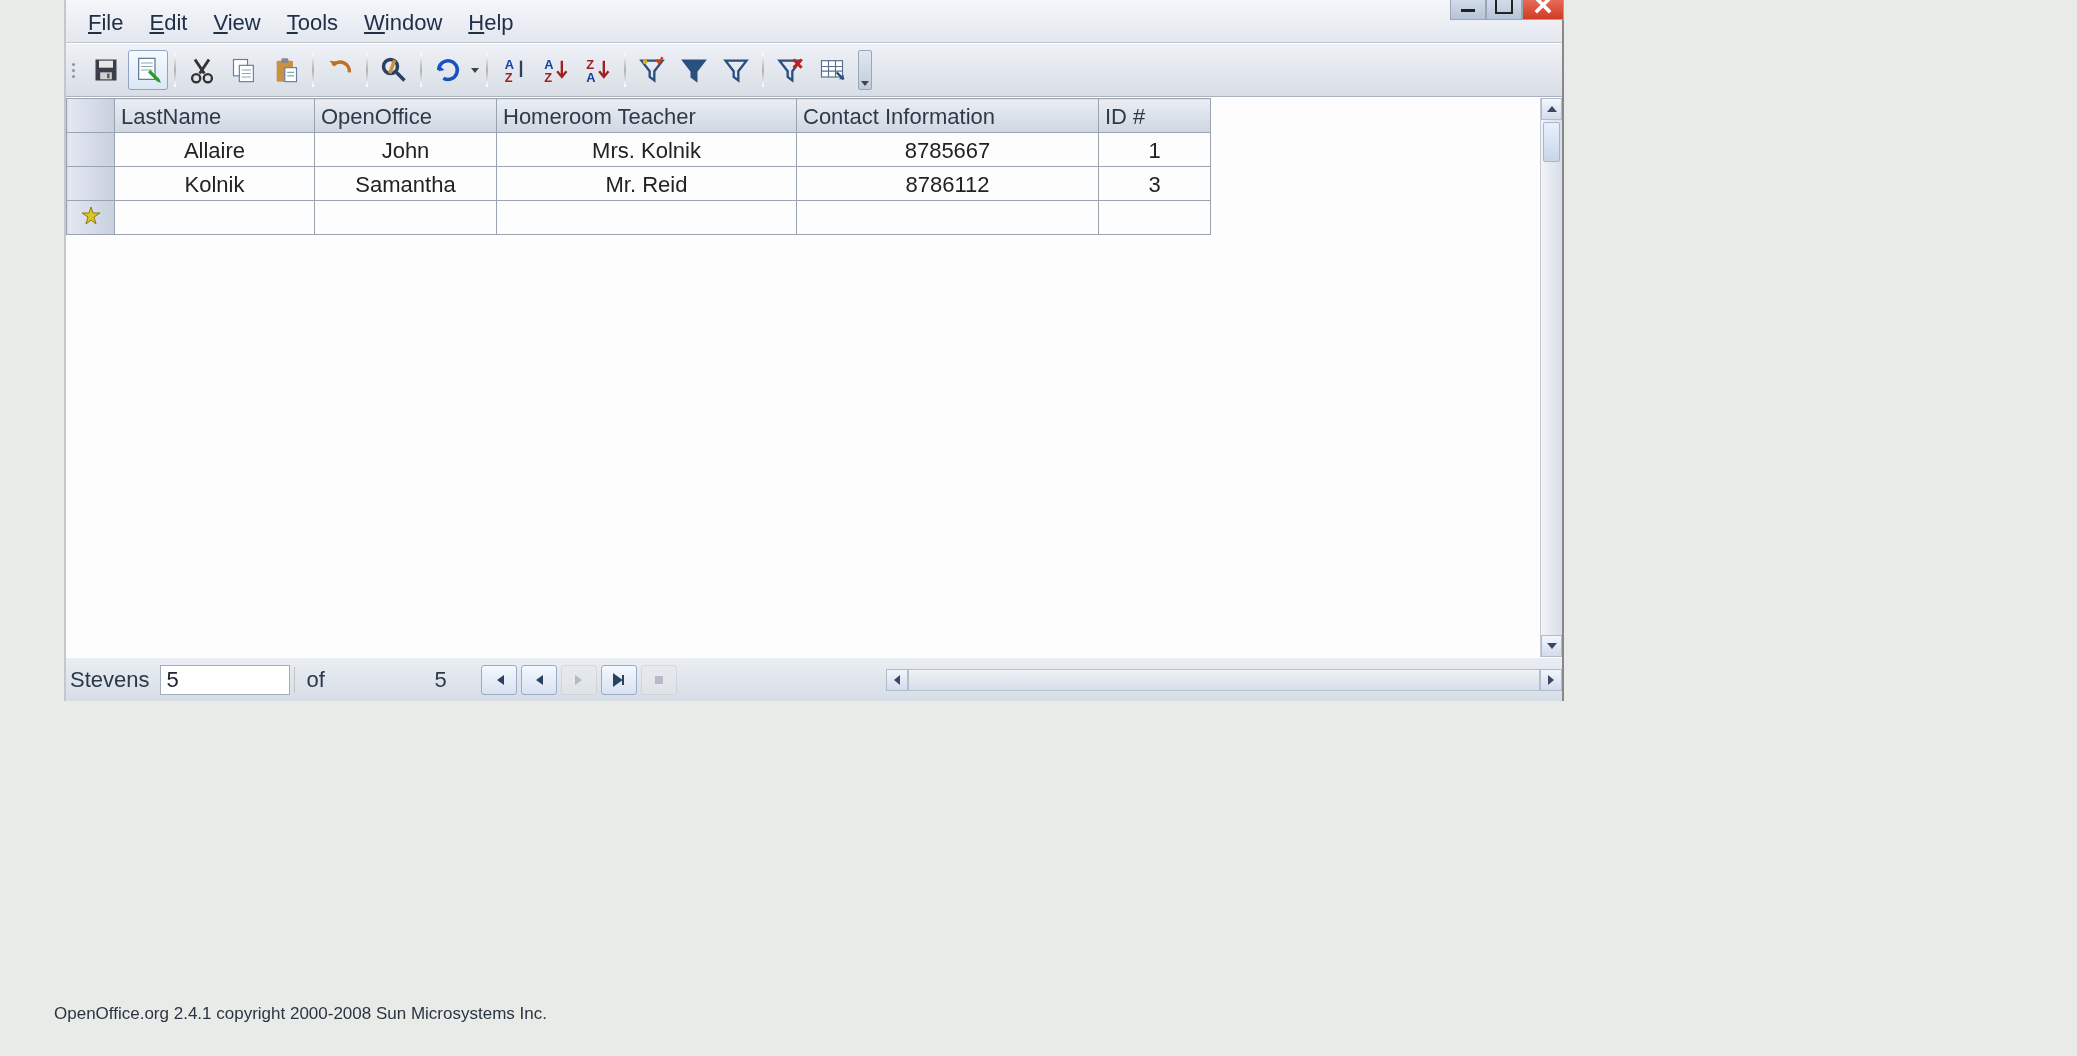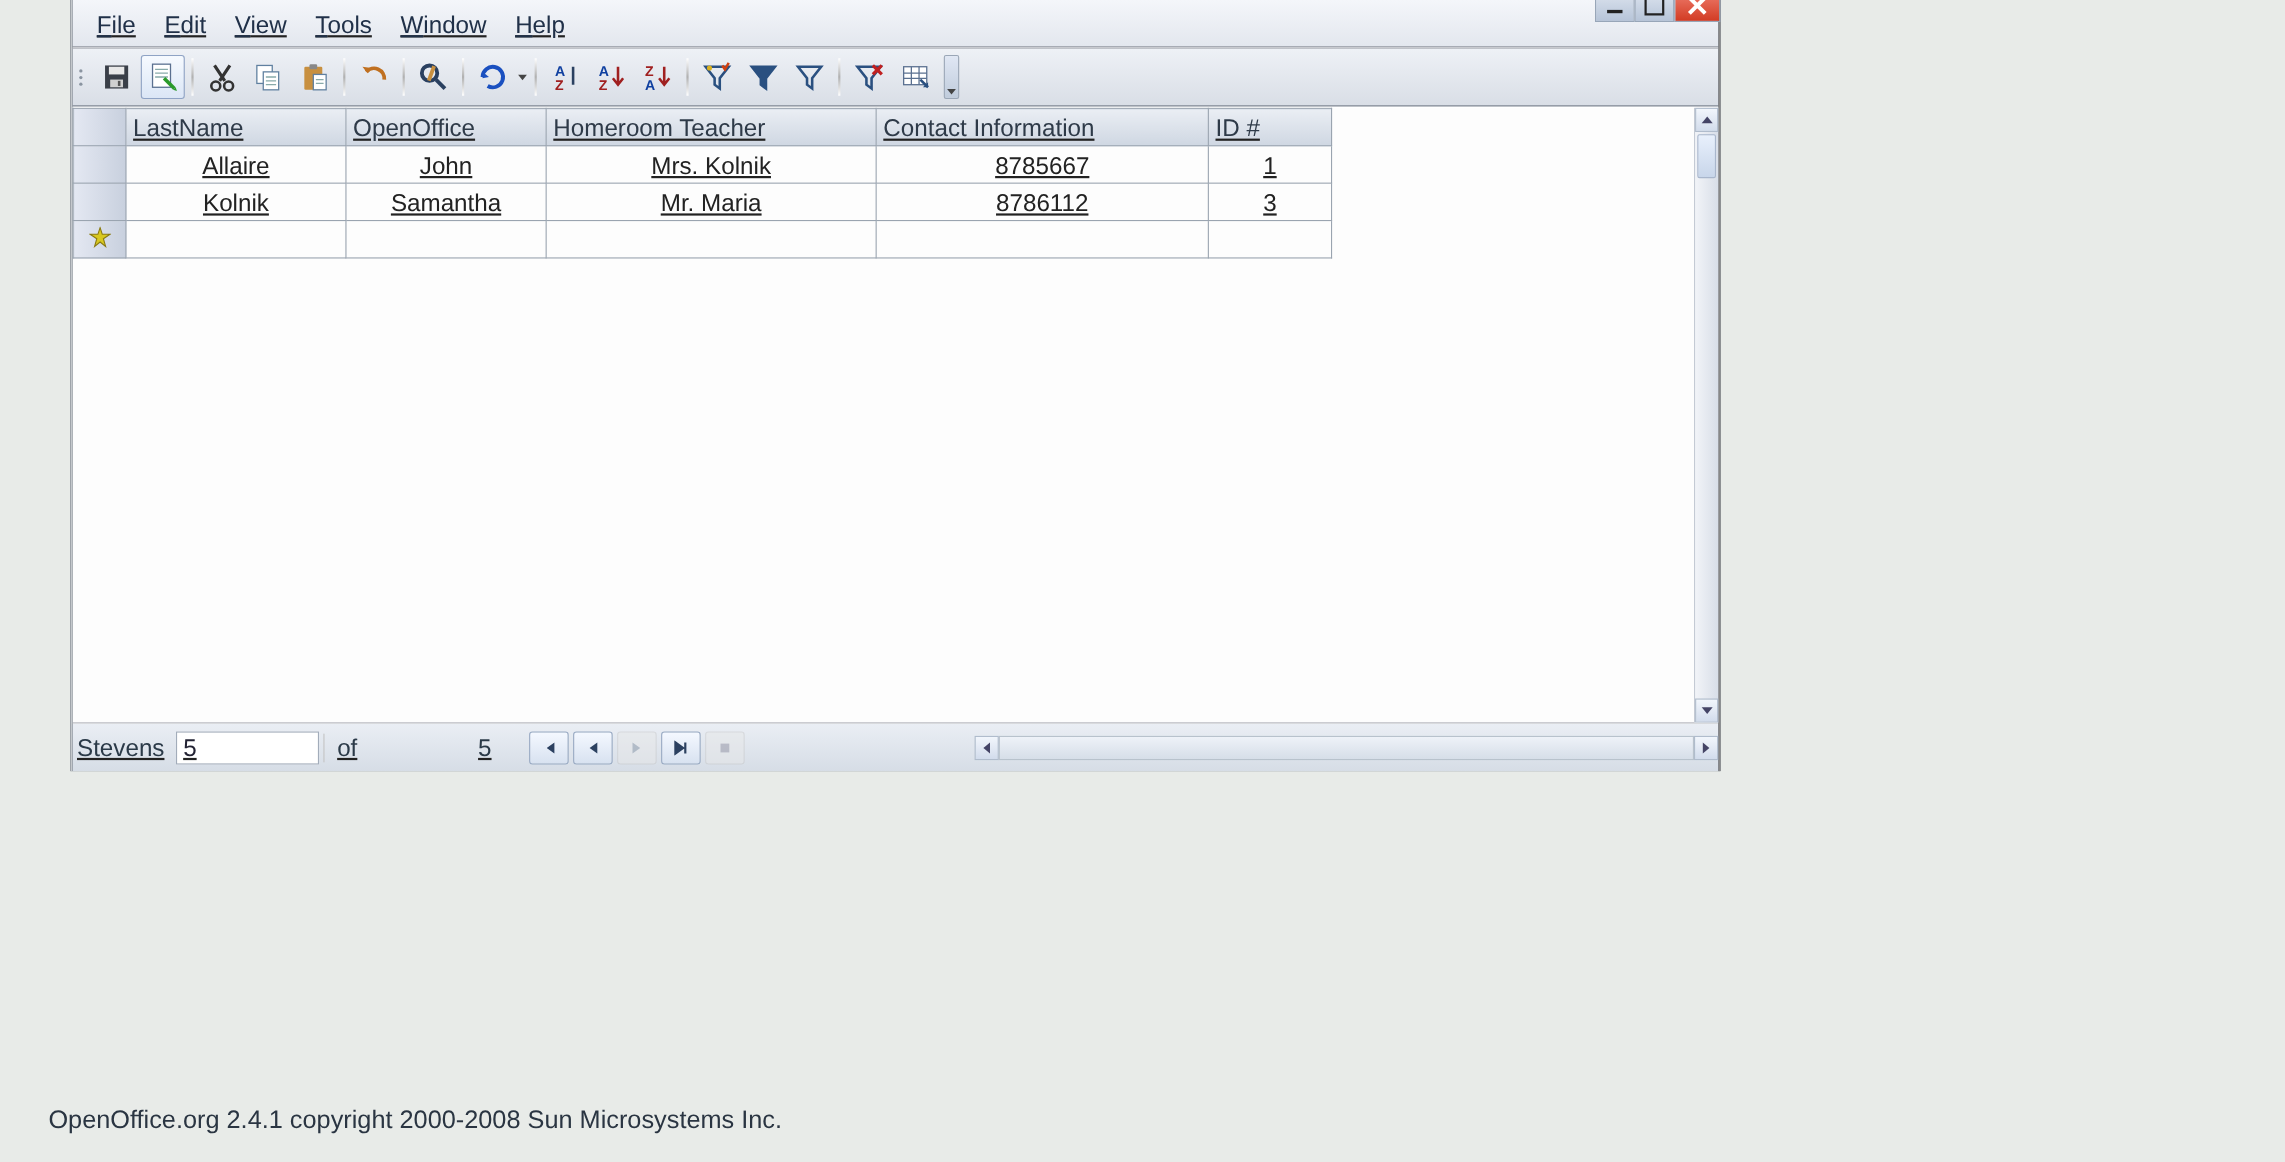--- a/index.html
+++ b/index.html
@@ -11,24 +11,23 @@
     color: #222;
     width: 2077px;
     height: 1056px;
     overflow: hidden;
   }
   
   .window {
     position: absolute;
     left: 64px; top: 0;
     width: 1500px;
-    background: #0f172a;
+    background: #fde047;
     border-left: 2px solid #c4c8cc;
     border-right: 2px solid #888;
-    text-decoration: underline;
   }
   .titlebar-controls {
     position: absolute;
     right: -2px; top: -10px;
     display: flex;
     gap: 0;
   }
   .titlebar-btn {
     width: 36px; height: 30px;
     background: linear-gradient(#dfe6f0,#b6c4d8);
@@ -190,22 +189,22 @@
   .hscroll {
     position:absolute; left:820px; right:0; top:0; height:100%;
     display:flex; align-items:center;
   }
   .hscroll .track{flex:1; height:22px; background:linear-gradient(#eef2f8,#d6dee8); border:1px solid #b8c2cc;}
   .hscroll .vs-btn{width:22px;height:22px;background:linear-gradient(#f2f6fc,#d2dcec);border:1px solid #b0bccc;display:flex;align-items:center;justify-content:center;}
   .hscroll .vs-btn.l::after{content:"";border-top:5px solid transparent;border-bottom:5px solid transparent;border-right:6px solid #446;}
   .hscroll .vs-btn.r::after{content:"";border-top:5px solid transparent;border-bottom:5px solid transparent;border-left:6px solid #446;}
 
   .copyright {
-    position:absolute; left:44px; top:1004px;
-    font-size:23px; color:#2a3542;
+    position:absolute; left:54px; top:1004px;
+    font-size:17px; color:#2a3542;
   }
 </style>
 </head>
 <body>
 
 <div class="window">
 
   <div class="titlebar-controls">
     <div class="titlebar-btn min"></div>
     <div class="titlebar-btn max"></div>
@@ -377,21 +376,21 @@
             <td>Allaire</td>
             <td>John</td>
             <td>Mrs. Kolnik</td>
             <td>8785667</td>
             <td>1</td>
           </tr>
           <tr>
             <td class="rowhead"></td>
             <td>Kolnik</td>
             <td>Samantha</td>
-            <td>Mr. Maria</td>
+            <td>Mr. Reid</td>
             <td>8786112</td>
             <td>3</td>
           </tr>
           <tr class="newrow">
             <td class="rowhead"><svg viewBox="0 0 20 20">
                 <polygon points="10,1 12,7 19,7 13,11 15,18 10,14 5,18 7,11 1,7 8,7" fill="#d8c820" stroke="#8a7a10"></polygon>
               </svg></td>
             <td></td>
             <td></td>
             <td></td>

